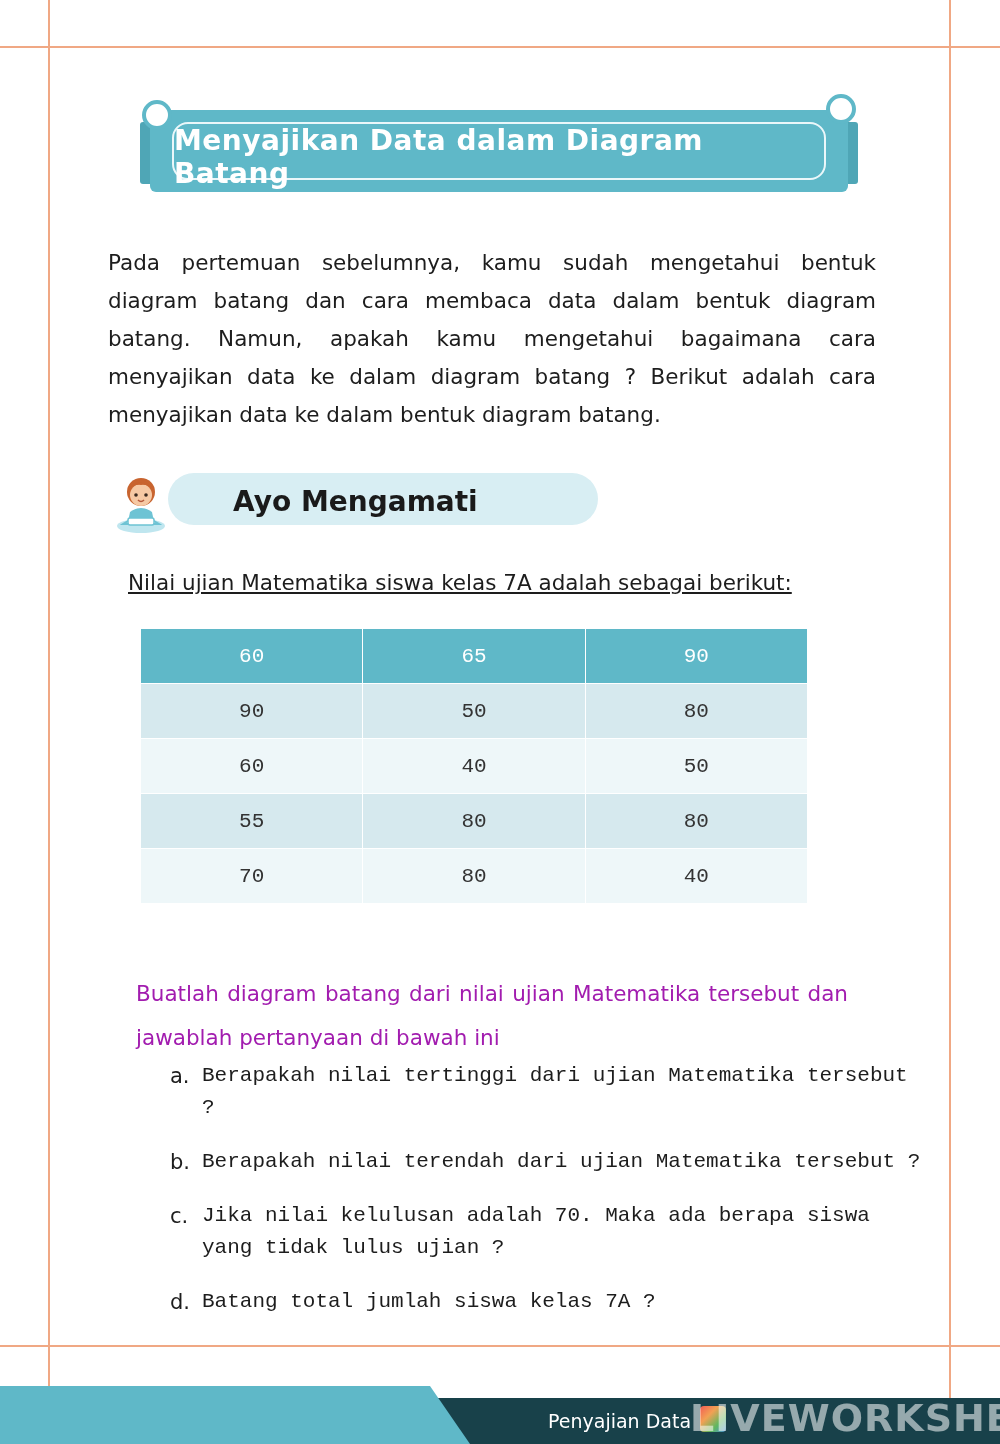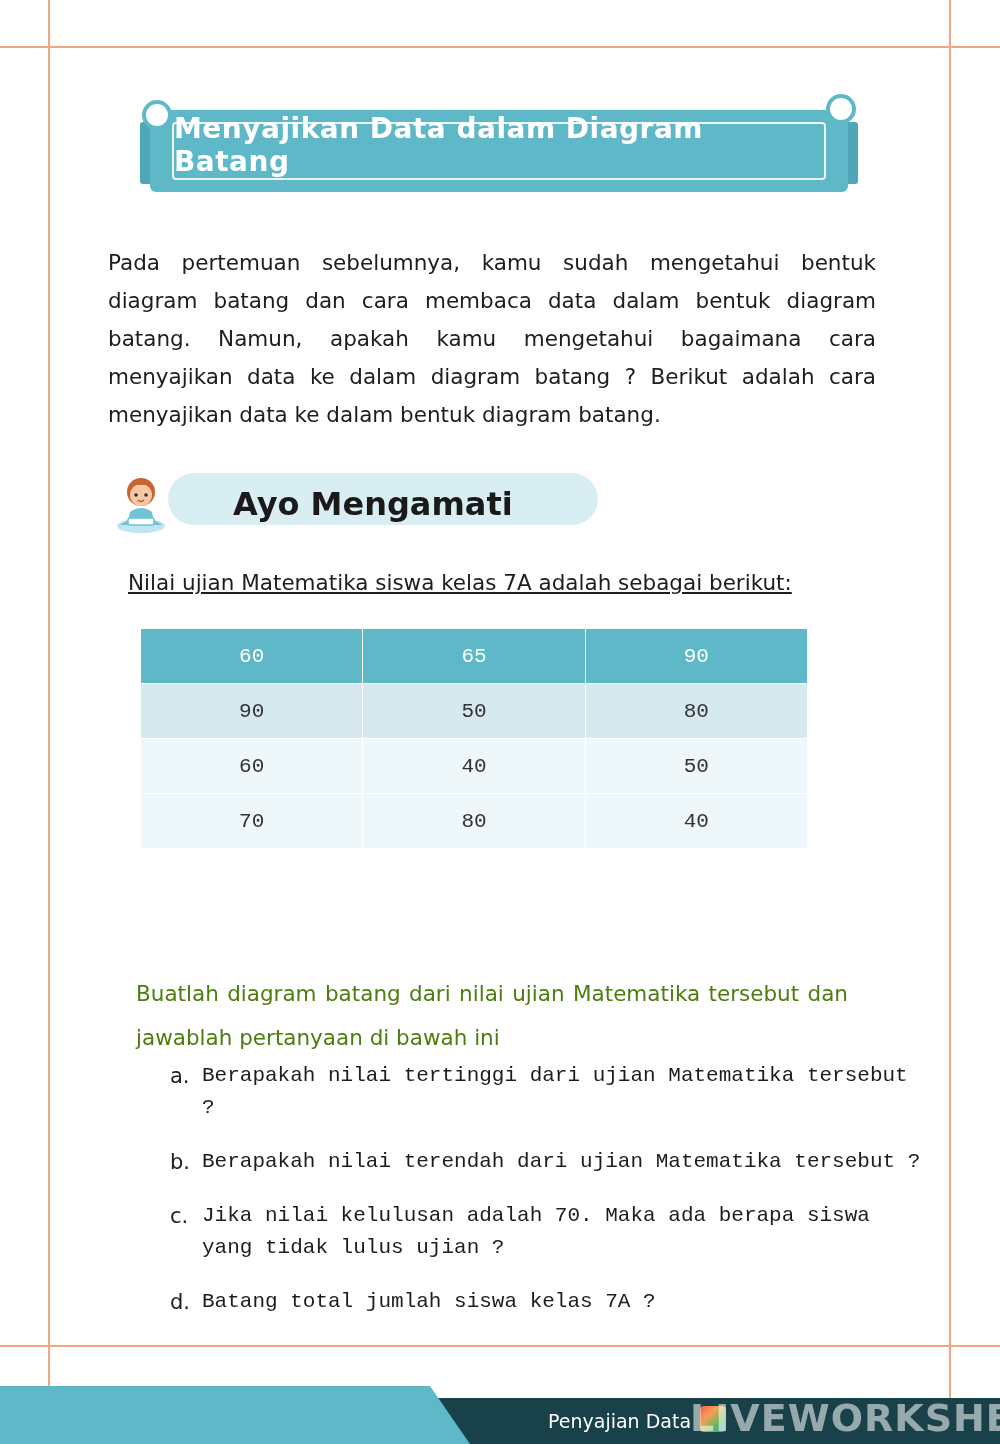--- a/index.html
+++ b/index.html
@@ -42,23 +42,23 @@
     background: #5fb8c8;
     border-radius: 6px;
   }
   .banner-inner {
     position: absolute;
     left: 22px;
     top: 12px;
     right: 22px;
     bottom: 12px;
     border: 2px solid #eaf7fa;
-    border-radius: 4px;
+    border-radius: 16px;
     display: flex;
-    align-items: flex-end;
+    align-items: flex-start;
     justify-content: center;
   }
   .banner-title {
     color: #ffffff;
     font-size: 28px;
     font-weight: bold;
     letter-spacing: 0.5px;
     font-family: "DejaVu Sans", sans-serif;
   }
   .banner-knob {
@@ -109,21 +109,21 @@
     top: 0;
     width: 430px;
     height: 52px;
     background: #d8eef3;
     border-radius: 26px;
   }
   .observe-label {
     position: absolute;
     left: 125px;
     top: 12px;
-    font-size: 32px;
+    font-size: 28px;
     font-weight: bold;
     color: #1a1a1a;
   }
   .mascot {
     position: absolute;
     left: 0px;
     top: -5px;
     width: 66px;
     height: 66px;
   }
@@ -163,21 +163,21 @@
   .data-table tr.odd  td { background: #eef7f9; }
 
   
   .instruction {
     position: absolute;
     left: 136px;
     top: 950px;
     width: 712px;
     font-size: 21.5px;
     line-height: 44px;
-    color: #4d7c0f;
+    color: #a21caf;
     text-align: justify;
   }
 
   
   .questions {
     position: absolute;
     left: 170px;
     top: 1060px;
     width: 760px;
   }
@@ -298,20 +298,25 @@
     <tr class="even">
       <td>90</td>
       <td>50</td>
       <td>80</td>
     </tr>
     <tr class="odd">
       <td>60</td>
       <td>40</td>
       <td>50</td>
     </tr>
+    <tr class="even">
+      <td>55</td>
+      <td>80</td>
+      <td>80</td>
+    </tr>
     <tr class="odd">
       <td>70</td>
       <td>80</td>
       <td>40</td>
     </tr>
   </tbody>
 </table>
 
 <p class="instruction">Buatlah diagram batang dari nilai ujian Matematika tersebut dan jawablah pertanyaan di bawah ini</p>
 

